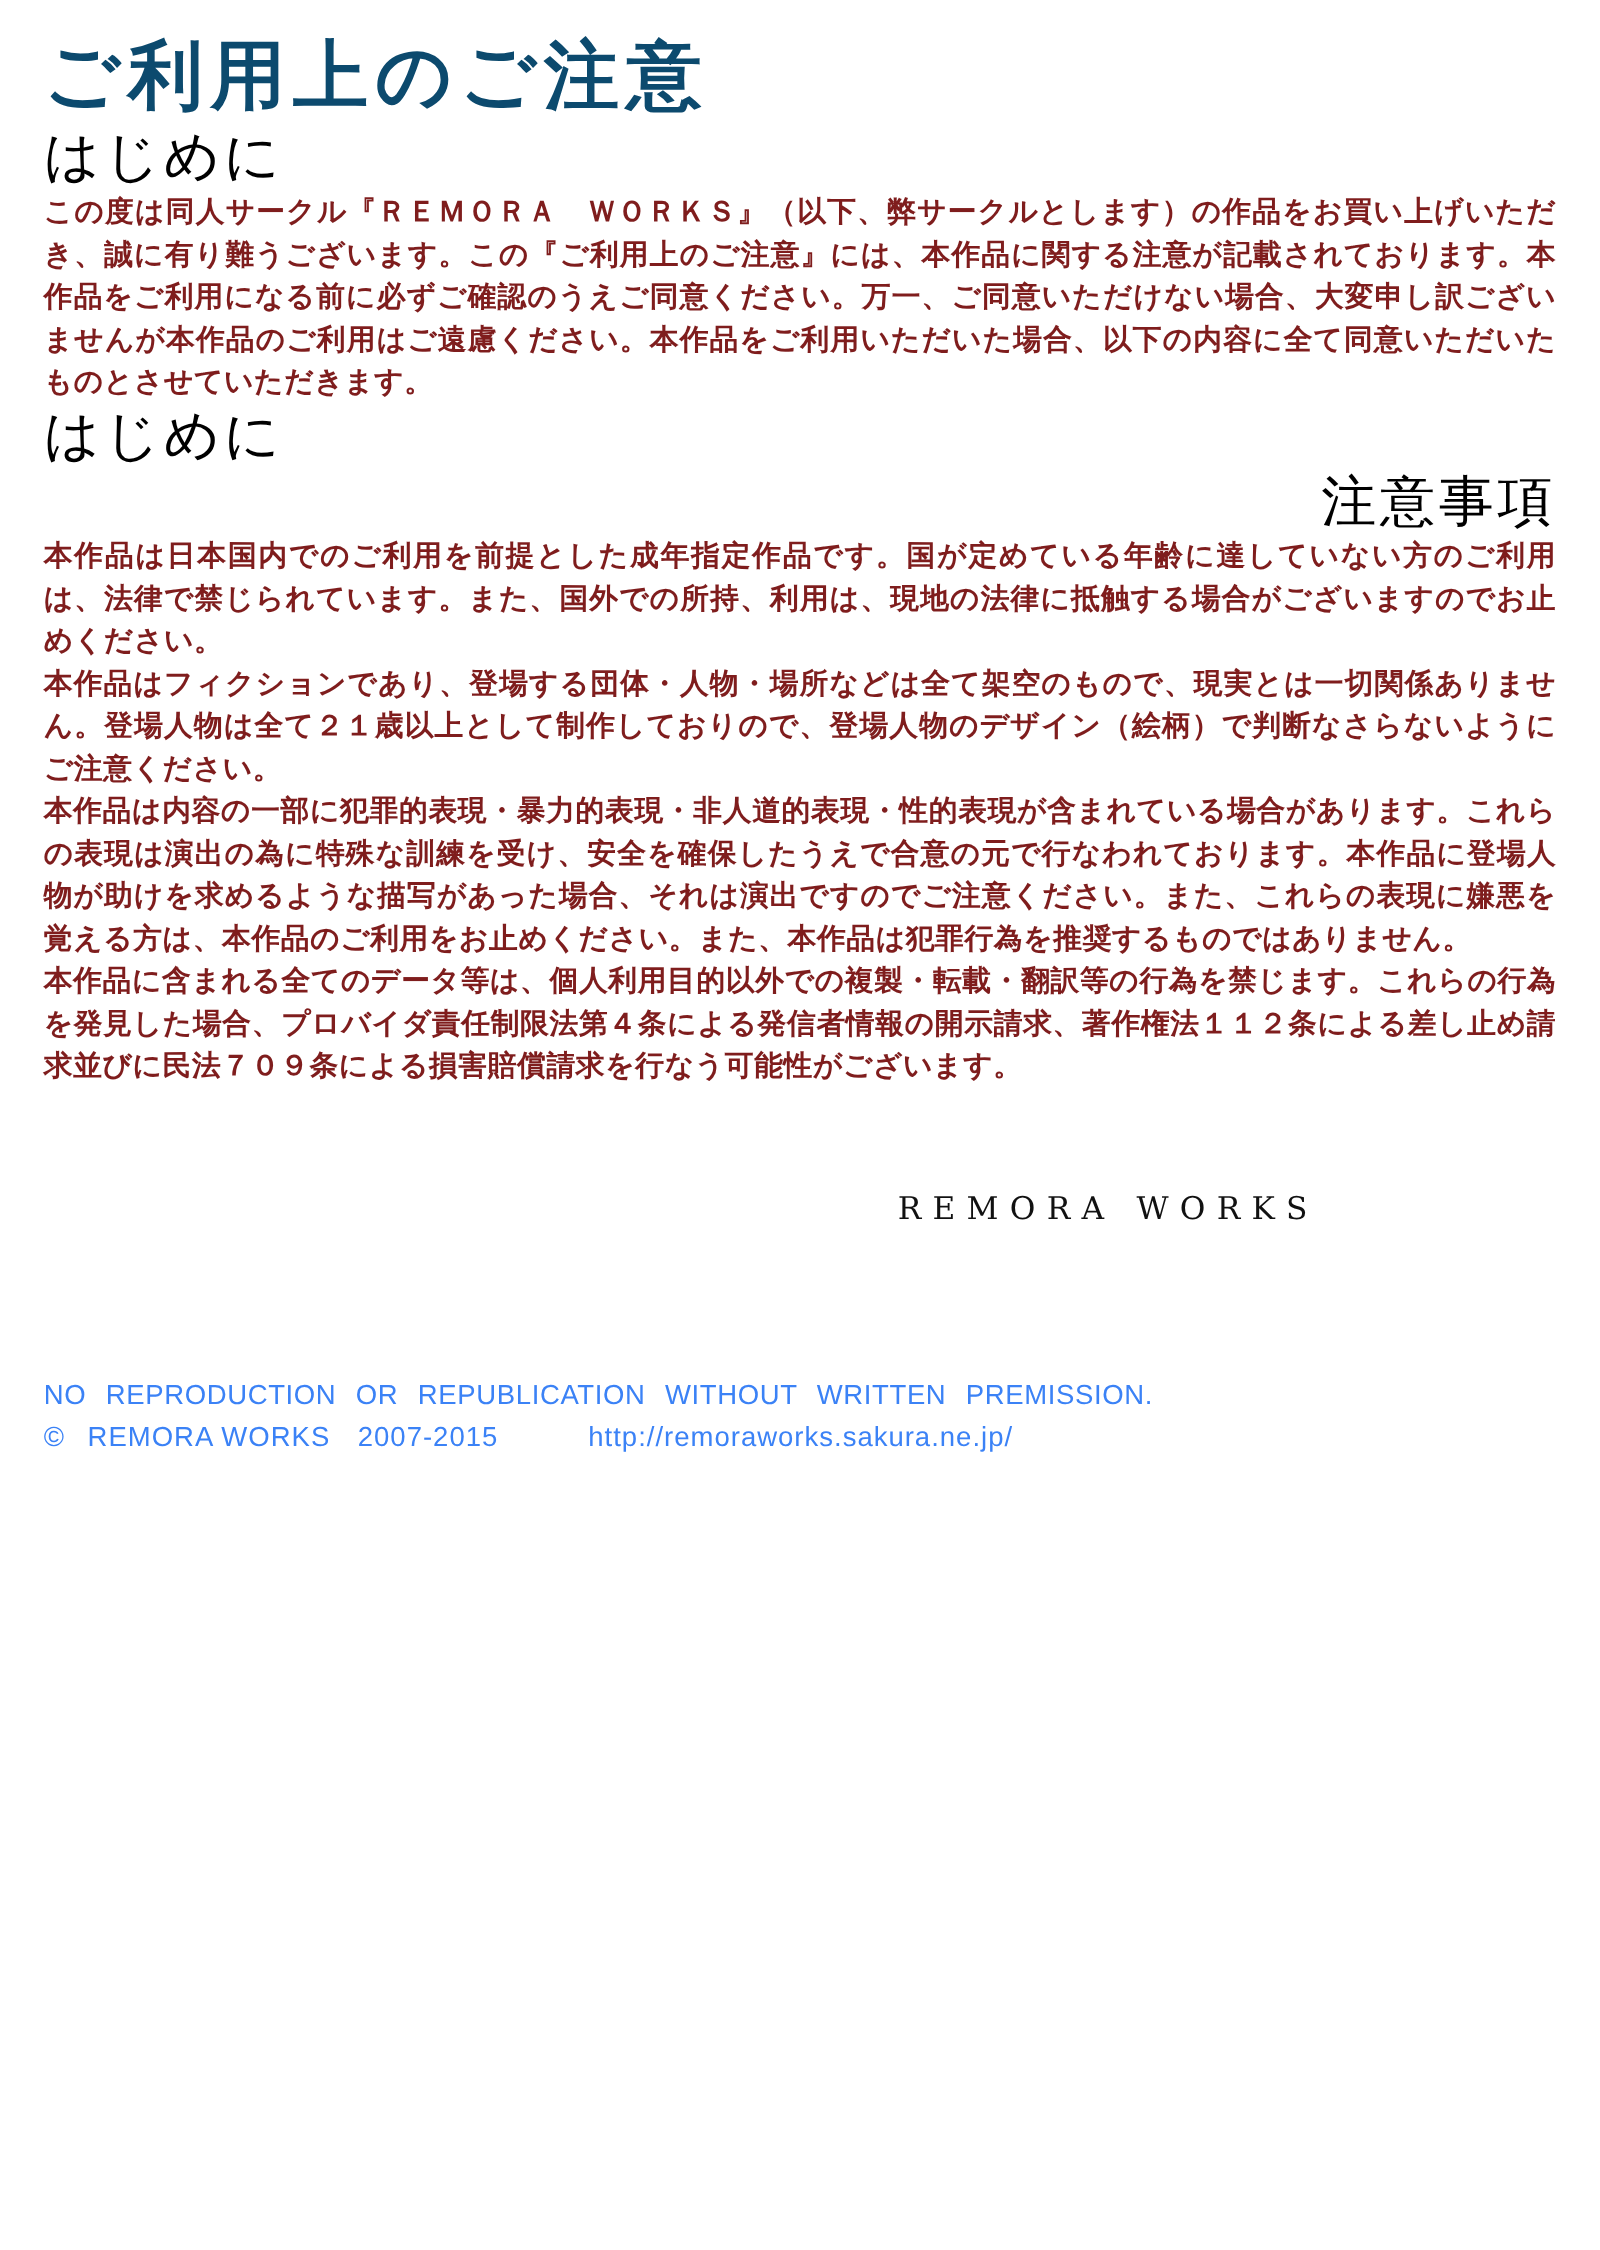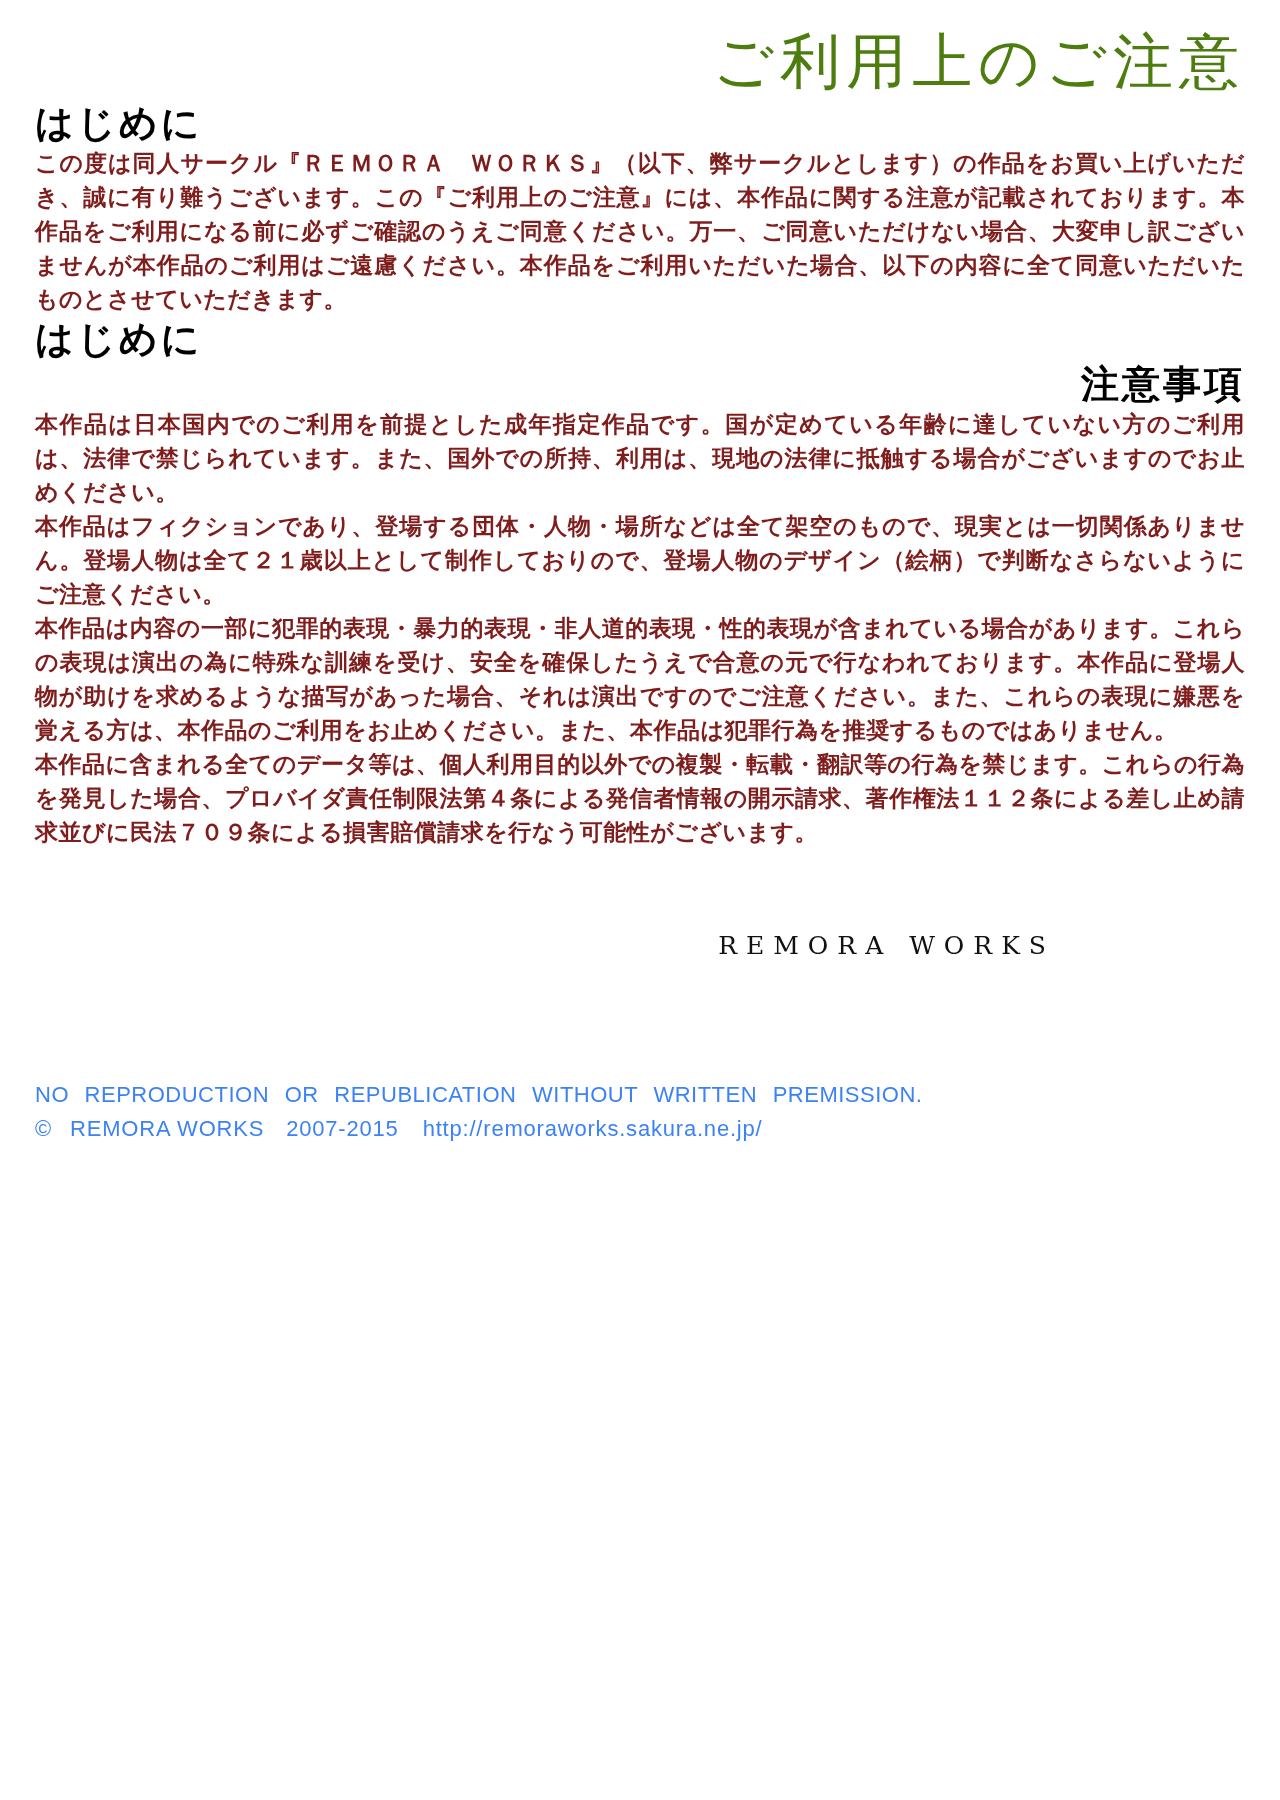--- a/index.html
+++ b/index.html
@@ -14,31 +14,31 @@
     margin: 0 auto;
     background: #ffffff;
     box-sizing: border-box;
     padding: 0 35px;
     overflow: hidden;
     color: #111111;
     font-family: "DejaVu Serif", "Liberation Serif", serif;
   }
   .doc-title {
     margin: 22px 0 0 0;
-    text-align: right;
+    text-align: left;
     font-size: 60px;
     line-height: 1.3;
-    font-weight: 400;
+    font-weight: 700;
     letter-spacing: 6px;
-    color: #4d7c0f;
+    color: #0c4a6e;
   }
   h2.section-heading {
-    font-size: 38px;
+    font-size: 44px;
     line-height: 1.2;
-    font-weight: 700;
+    font-weight: 400;
     letter-spacing: 3px;
     color: #000000;
     margin: 0;
   }
   .h-hajimeni   { margin-top: 120px; }
   .h-menseki    { margin-top: 74px; }
   .h-chuui      { margin-top: 64px; text-align: right; }
   p.body-text {
     font-size: 23px;
     line-height: 34px;
@@ -77,21 +77,21 @@
   .footer-line2 {
     margin-top: 4px;
     font-size: 22px;
     line-height: 30px;
     letter-spacing: 0.8px;
     display: flex;
     align-items: baseline;
   }
   .footer-line2 .brand { margin-left: 18px; }
   .footer-line2 .years { margin-left: 22px; text-align: center; }
-  .footer-line2 .url   { margin-left: 24px; }
+  .footer-line2 .url   { margin-left: 72px; }
 </style>
 </head>
 <body>
 
 <div class="page">
 
   <h1 class="doc-title">ご利用上のご注意</h1>
 
   <section>
     <h2 class="section-heading h-hajimeni">はじめに</h2>

